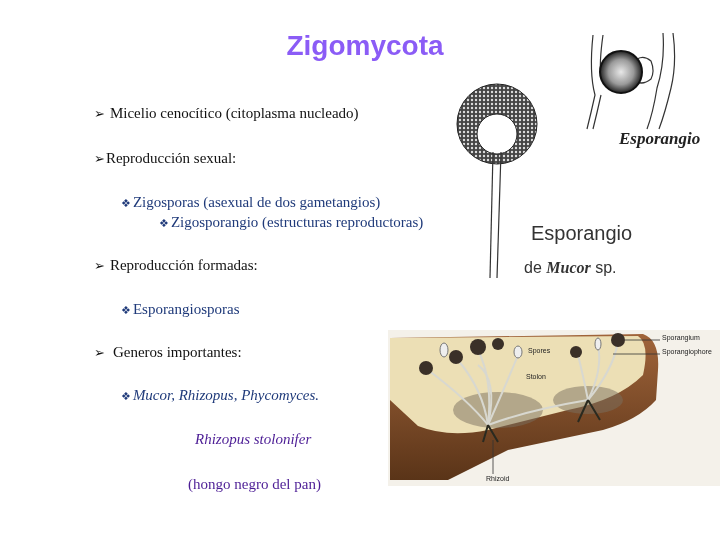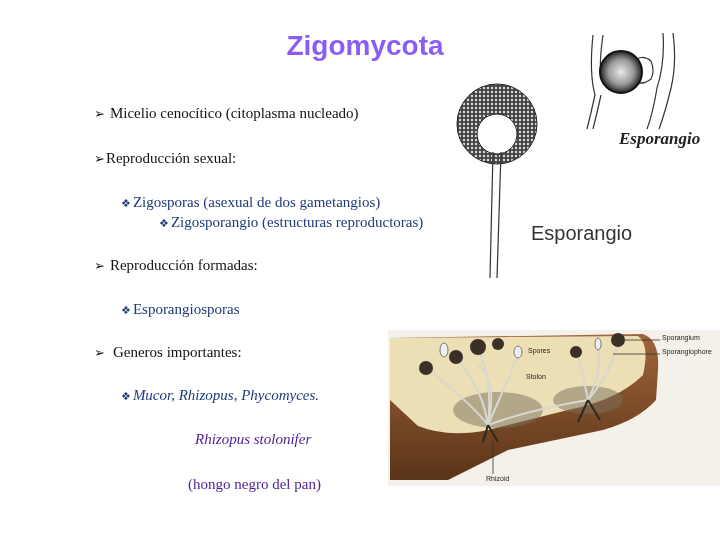--- a/index.html
+++ b/index.html
@@ -86,20 +86,21 @@
         <rect width="4" height="4" fill="#444"></rect>
         <circle cx="2" cy="2" r="1.2" fill="#ddd"></circle>
       </pattern>
     </defs>
     <circle cx="47" cy="42" r="40" fill="url(#dots)" stroke="#222" stroke-width="1"></circle>
     <circle cx="47" cy="52" r="20" fill="#fff" stroke="#222" stroke-width="1"></circle>
     <path d="M43 70 L40 196" stroke="#333" stroke-width="1.2" fill="none"></path>
     <path d="M51 70 L47 196" stroke="#333" stroke-width="1.2" fill="none"></path>
   </svg>
   <div class="fig-label" style="left:81px; top:140px; font-size:20px; font-family:'Liberation Sans', sans-serif; color:#333;">Esporangio</div>
+  <div class="fig-label" style="left:74px; top:177px; font-size:16px; font-family:'Liberation Sans', sans-serif; color:#333;"><span>de </span><span style="font-family:'Liberation Serif', serif; font-style:italic; font-weight:bold;">Mucor</span><span> sp.</span></div>
 </div>
 
 <div class="fig" style="left:388px; top:330px; width:332px; height:156px; background:#f4f1ea;">
   <svg width="332" height="156" viewBox="0 0 332 156">
     <defs>
       <linearGradient id="crust" x1="0" y1="0" x2="0" y2="1">
         <stop offset="0%" stop-color="#a0643a"></stop>
         <stop offset="100%" stop-color="#5a3418"></stop>
       </linearGradient>
     </defs>

